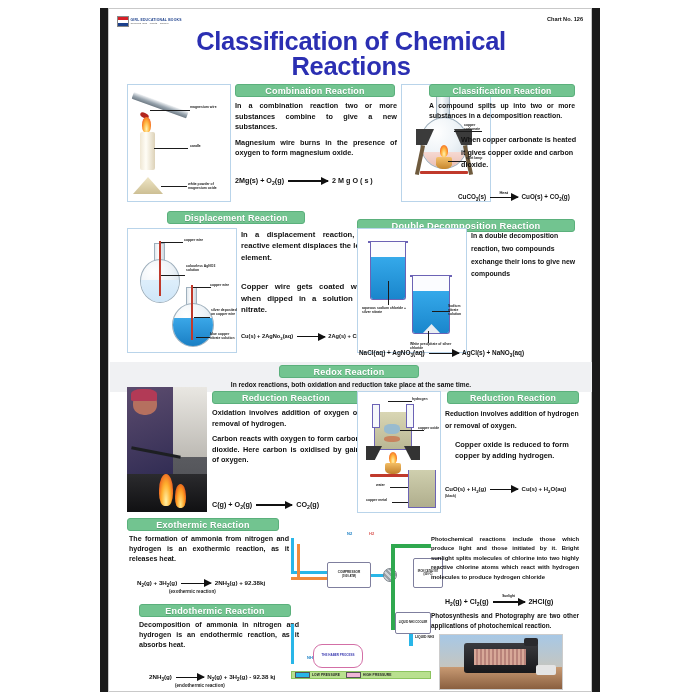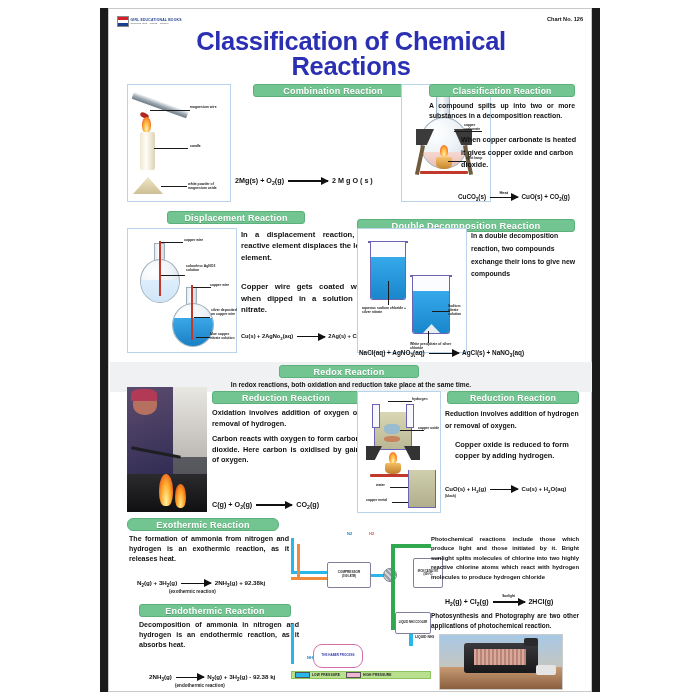--- a/index.html
+++ b/index.html
@@ -81,21 +81,25 @@
       <div style="position:absolute;left:12px;top:47px;width:15px;height:38px;background:linear-gradient(90deg,#efe7d4,#fffdf6 40%,#ddd2b8);border-radius:2px;"></div>
       <div style="position:absolute;left:5px;top:92px;width:30px;height:17px;background:linear-gradient(180deg,#efe6c6,#cdbf94);clip-path:polygon(50% 0,100% 100%,0 100%);"></div>
       <div class="lead" style="left:22px;top:25px;width:40px;height:.7px;"></div>
       <div class="cap" style="left:62px;top:21px;width:36px;">magnesium wire</div>
       <div class="lead" style="left:26px;top:63px;width:34px;height:.7px;"></div>
       <div class="cap" style="left:62px;top:60px;width:36px;">candle</div>
       <div class="lead" style="left:33px;top:101px;width:26px;height:.7px;"></div>
       <div class="cap" style="left:60px;top:98px;width:40px;">white powder of magnesium oxide</div>
     </div>
 
-    <div class="ribbon" style="left:144px;top:75px;width:160px;height:13px;font-size:9px;">Combination Reaction</div>
+    <div class="ribbon" style="left:126px;top:75px;width:160px;height:13px;font-size:9px;">Combination Reaction</div>
+    <div class="body" style="left:126px;top:92px;width:162px;font-size:7.3px;line-height:1.45;">
+      <p>In a combination reaction two or more substances combine to give a new substances.</p>
+      <p>Magnesium wire burns in the presence of oxygen to form magnesium oxide.</p>
+    </div>
     <div class="eq" style="left:126px;top:167px;font-size:7.2px;">
       <span>2Mg(s) + O<sub>2</sub>(g)</span>
       <span class="arrow" style="width:40px;margin:0 2px;"><span class="shaft"></span><span class="head"></span></span>
       <span>2 M g O ( s )</span>
     </div>
 
     <div class="imgbox" style="left:292px;top:75px;width:90px;height:118px;">
       <div class="neck" style="left:34px;top:6px;width:14px;height:34px;"></div>
       <div class="bulb" style="left:18px;top:32px;width:48px;height:52px;">
         <div class="liq" style="height:16px;background:linear-gradient(180deg,#f6d9d2,#e9bdb2);"></div>
@@ -250,21 +254,21 @@
     <div class="body" style="left:346px;top:430px;width:124px;font-size:7.4px;line-height:1.5;">
       <p style="text-align:left;">Copper oxide is reduced to form copper by adding hydrogen.</p>
     </div>
     <div class="eq" style="left:336px;top:477px;font-size:6px;">
       <span>CuO(s) + H<sub>2</sub>(g)</span>
       <span class="arrow" style="width:28px;margin:0 2px;"><span class="shaft"></span><span class="head"></span></span>
       <span>Cu(s) + H<sub>2</sub>O(aq)</span>
     </div>
     <div class="cap" style="left:336px;top:486px;">(black)</div>
 
-    <div class="ribbon" style="left:18px;top:509px;width:152px;height:13px;font-size:9px;border-radius:6px;">Exothermic Reaction</div>
+    <div class="ribbon" style="left:18px;top:509px;width:152px;height:13px;font-size:9px;">Exothermic Reaction</div>
     <div class="body" style="left:20px;top:526px;width:160px;font-size:7.1px;line-height:1.4;">
       <p>The formation of ammonia from nitrogen and hydrogen is an exothermic reaction, as it releases heat.</p>
     </div>
     <div class="eq" style="left:28px;top:570px;font-size:6.2px;">
       <span>N<sub>2</sub>(g) + 3H<sub>2</sub>(g)</span>
       <span class="arrow" style="width:30px;margin:0 2px;"><span class="shaft"></span><span class="head"></span></span>
       <span>2NH<sub>3</sub>(g) + 92.38kj</span>
     </div>
     <div class="cap" style="left:60px;top:580px;font-size:4.6px;">(exothermic reaction)</div>
 

